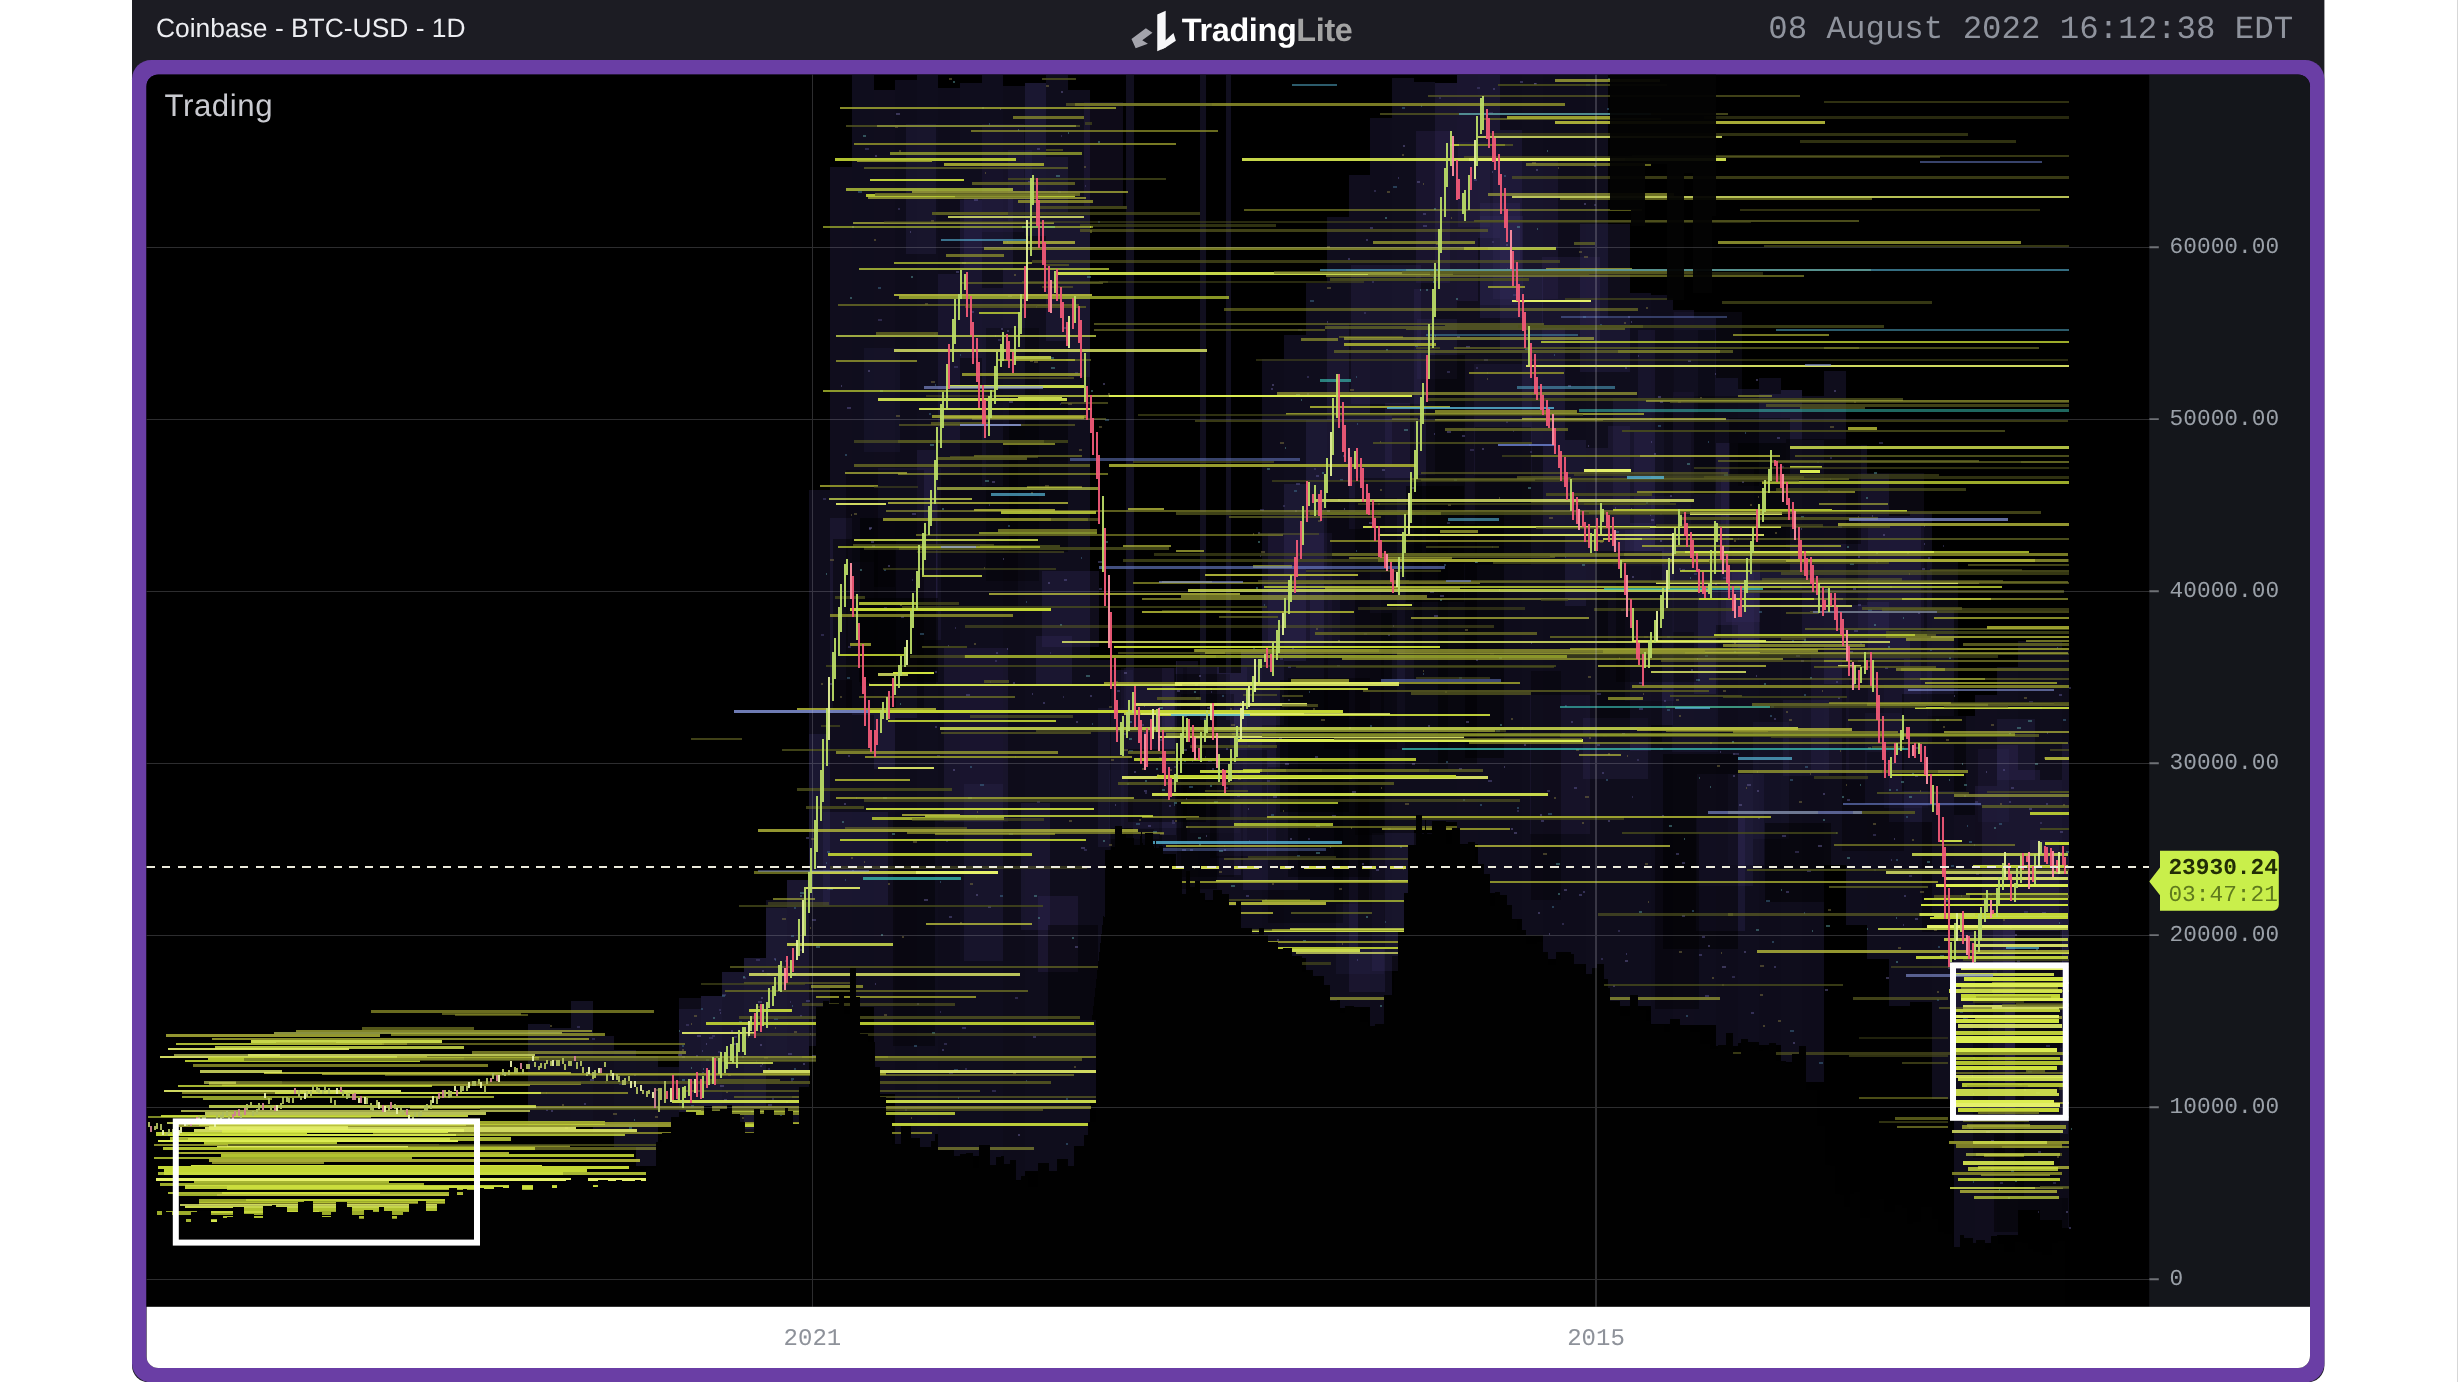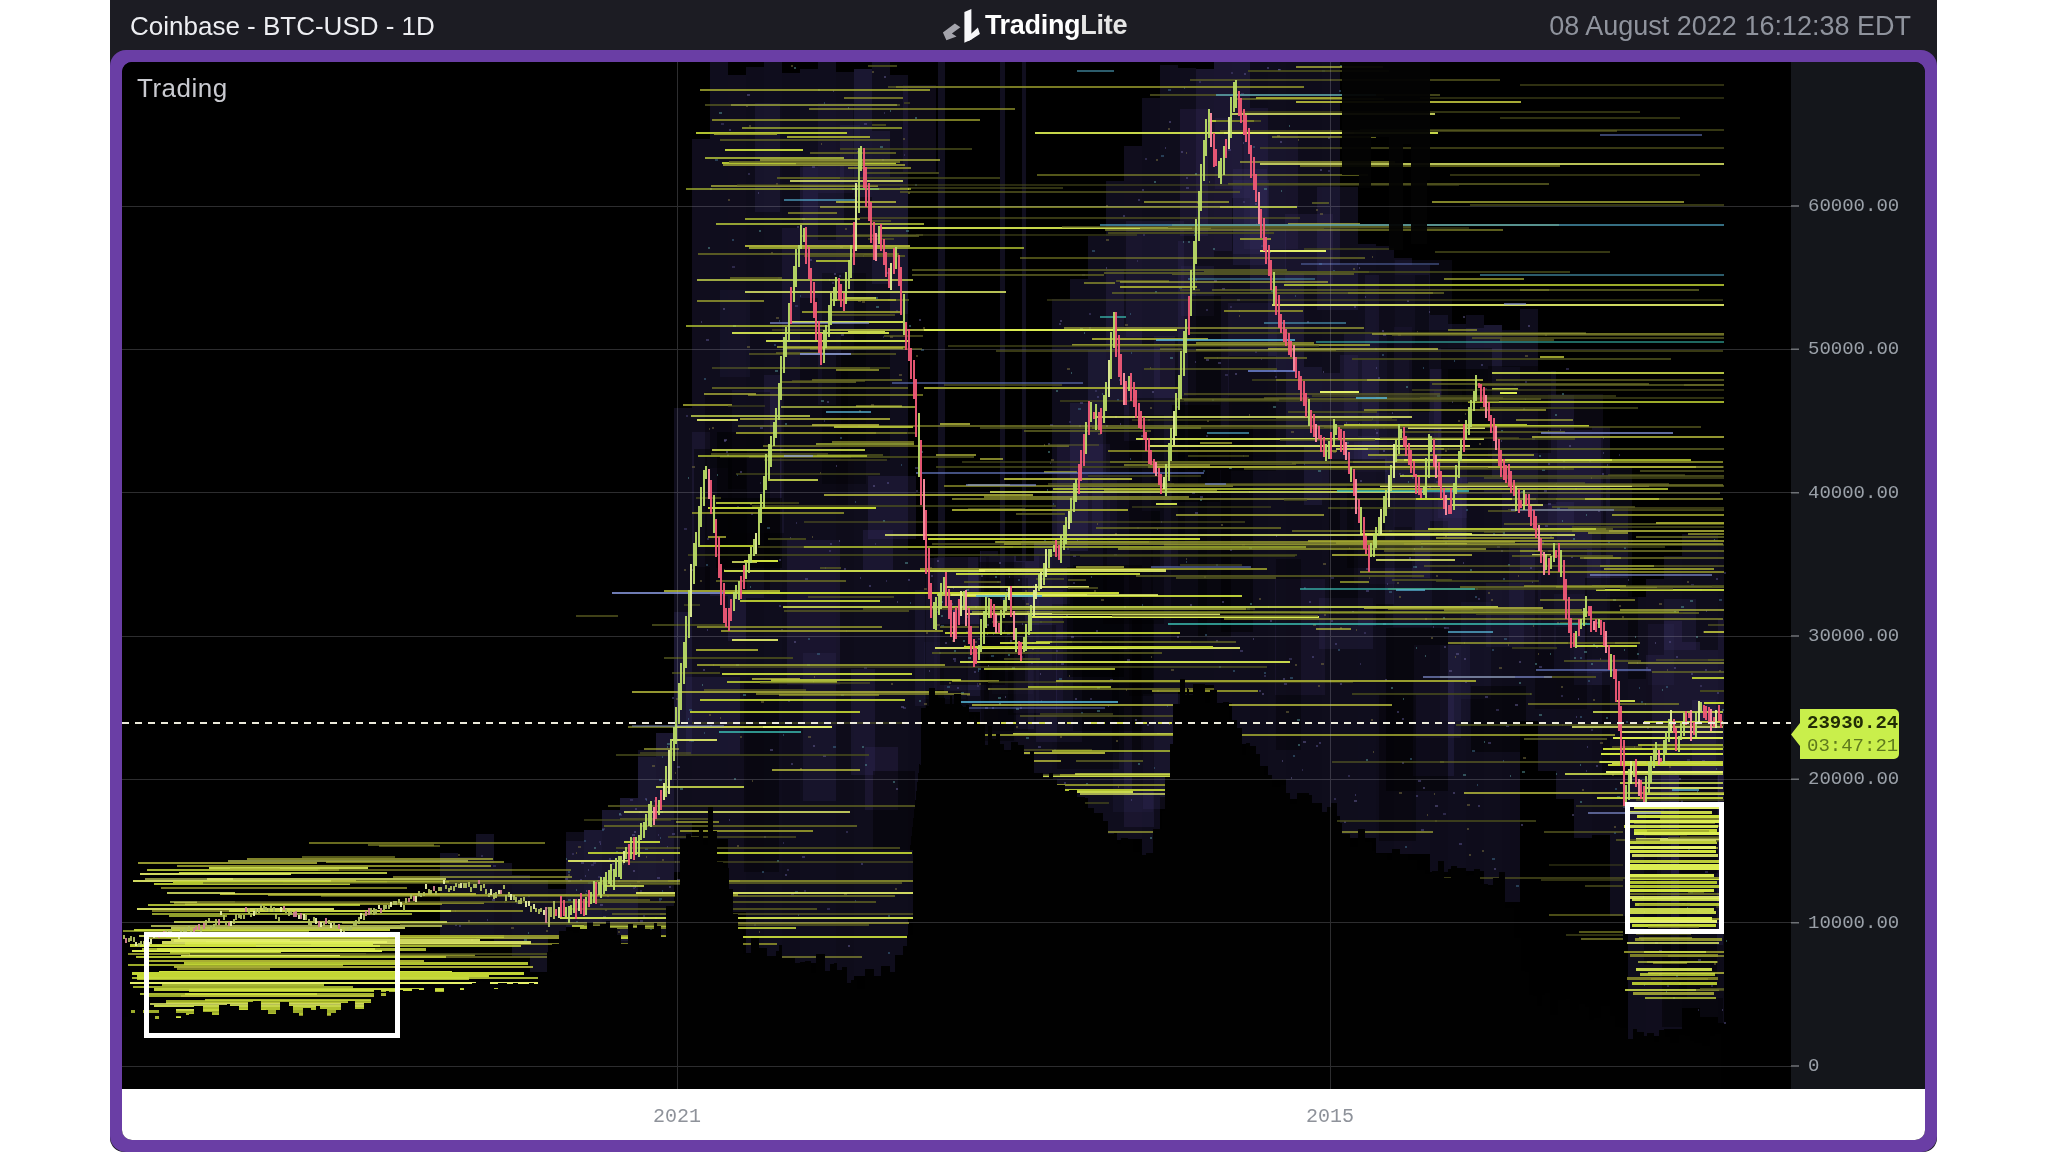--- a/index.html
+++ b/index.html
@@ -1,22 +1,22 @@
 <!DOCTYPE html>
 <html><head><meta charset="utf-8">
 <style>
 html,body{margin:0;padding:0;width:2048px;height:1152px;background:#fff;overflow:hidden}
 *{box-sizing:border-box}
 .widget{position:absolute;left:110px;top:0;width:1827px;height:1152px;background:#1c1c23;border-radius:0 0 14px 14px}
 .hdr{position:absolute;left:0;top:0;width:100%;height:50px}
-.title{position:absolute;left:20px;top:11px;font-family:"Liberation Sans",sans-serif;font-size:26px;color:#edeef2}
-.date{position:absolute;right:26px;top:11px;font-family:Liberation Sans, sans-serif;font-size:27px;color:#8f939d}
+.title{position:absolute;left:20px;top:11px;font-family:"Liberation Sans",sans-serif;font-size:22px;color:#edeef2}
+.date{position:absolute;right:26px;top:11px;font-family:Liberation Mono, monospace;font-size:27px;color:#8f939d}
 .logo{position:absolute;left:50%;transform:translateX(calc(-50% + 10px));top:2px;height:46px;display:flex;align-items:center}
 .logotext{font-family:"Liberation Sans",sans-serif;font-size:27px;font-weight:bold;color:#fff;margin-left:5px;letter-spacing:-0.3px}
-.lite{color:#e5e5e5}
+.lite{color:#a3a3a3}
 .panel{position:absolute;left:0;top:50px;width:100%;height:1102px;background:#6a3ea5;border-radius:16px}
 .inner{position:absolute;left:12px;top:12px;width:1803px;height:1078px;background:#000;border-radius:10px;overflow:hidden}
 .plot{position:absolute;left:0;top:0;width:1669px;height:1027px}
 .axis{position:absolute;left:1669px;top:0;width:134px;height:1027px;background:#14161b}
 .taxis{position:absolute;left:0;top:1027px;width:100%;height:51px;background:#ffffff}
 .tlabel{position:absolute;top:16px;font-family:"Liberation Mono",monospace;font-size:20px;color:#8e929a;transform:translateX(-50%)}
 .heatmap{position:absolute;left:15px;top:11px;font-family:"Liberation Sans",sans-serif;font-size:26px;color:#c9cad0;letter-spacing:0.5px}
 .hibox{position:absolute;border:5px solid #fff}
 </style></head>
 <body>

